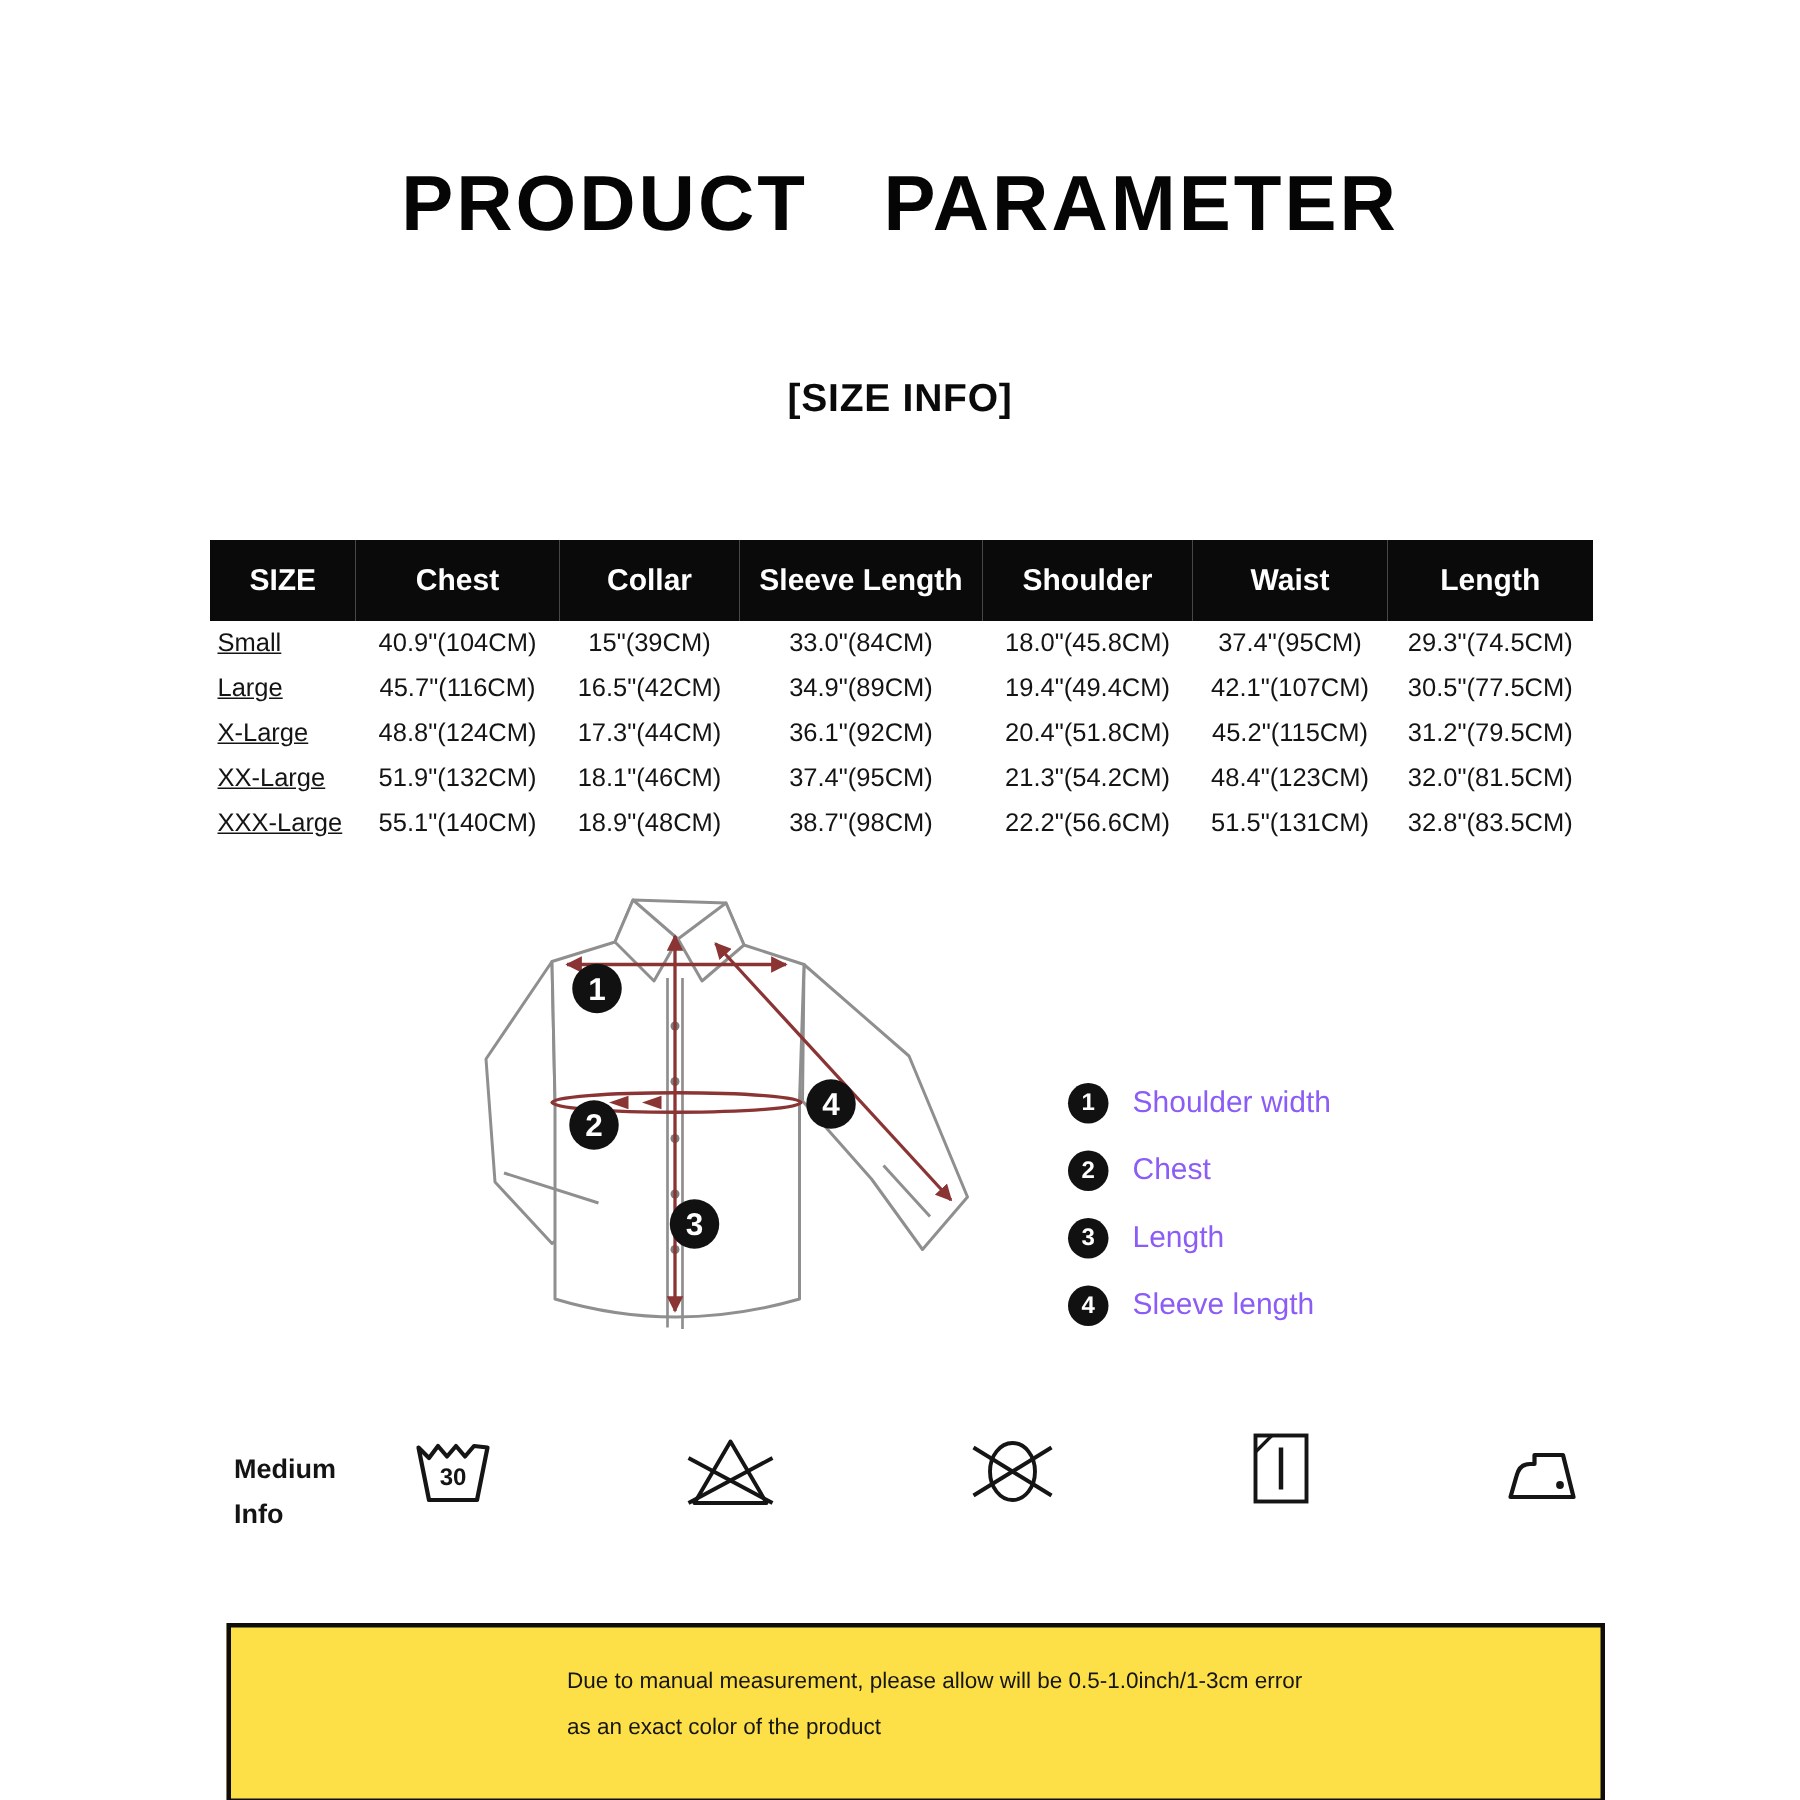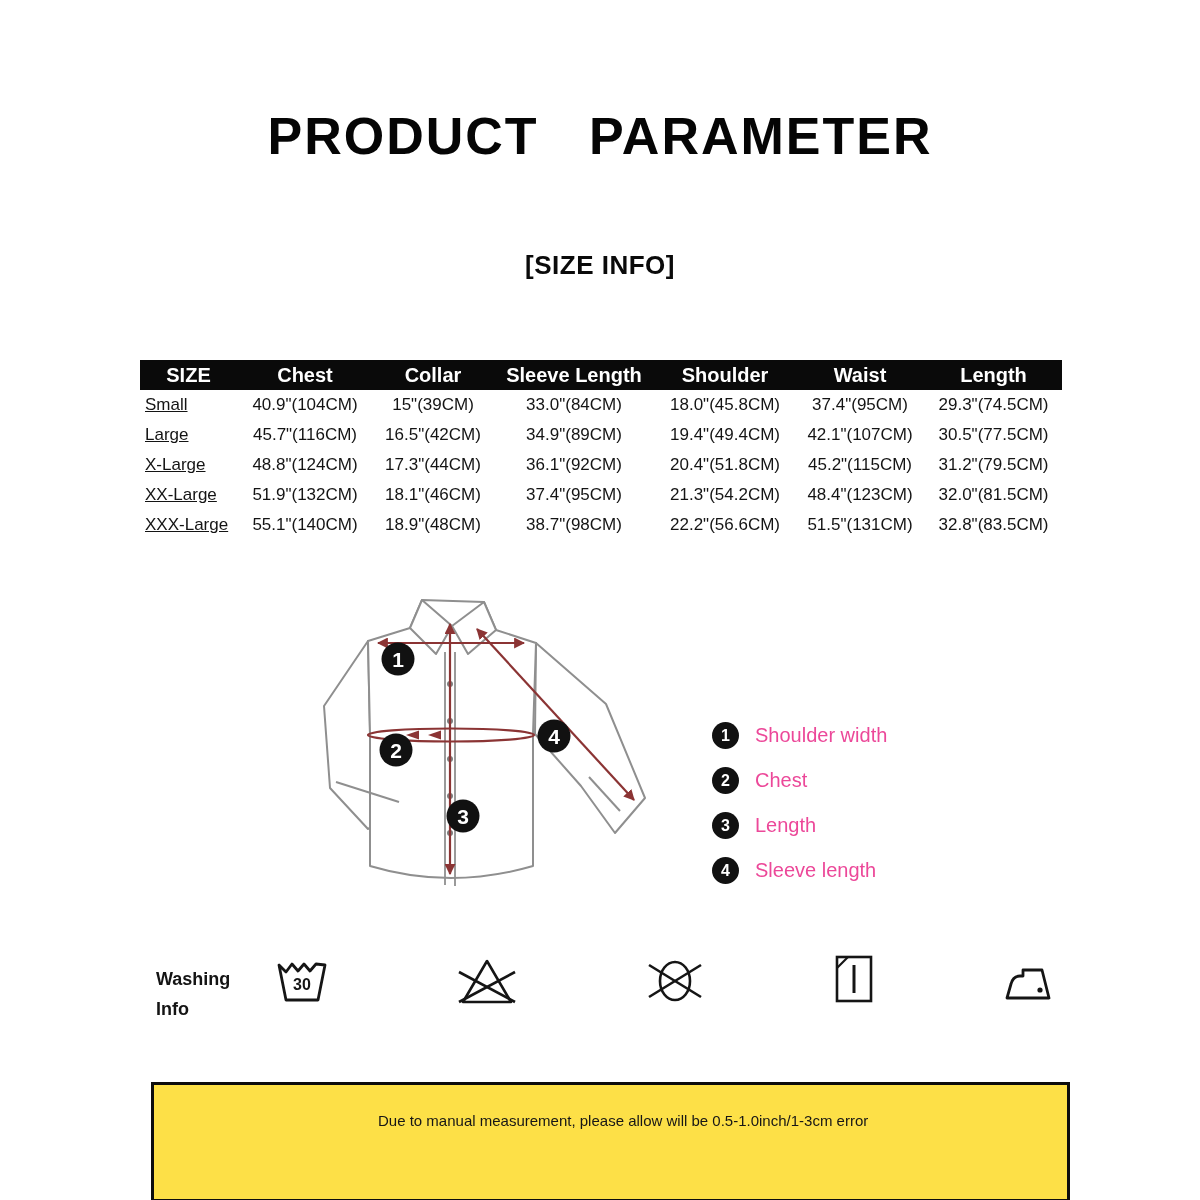--- a/index.html
+++ b/index.html
@@ -15,35 +15,35 @@
   .page-subtitle{
     position:absolute;top:250px;left:0;width:1200px;text-align:center;
     font-size:26px;font-weight:bold;letter-spacing:.5px;color:#0a0a0a;
   }
   table.size-table{
     position:absolute;left:140px;top:360px;width:922px;
     border-collapse:collapse;table-layout:fixed;
   }
   table.size-table th{
     background:#0a0a0a;color:#ffffff;font-size:20px;font-weight:bold;
-    height:30px;padding:0;text-align:center;white-space:nowrap;
+    height:30px;padding:12px;text-align:center;white-space:nowrap;
   }
   table.size-table td{
     height:30px;padding:0;font-size:17px;color:#141414;text-align:center;white-space:nowrap;
   }
   table.size-table td.size-col{text-align:left;padding-left:5px;text-decoration:underline;}
   .shirt-svg{position:absolute;left:298px;top:586px;}
   .legend{position:absolute;left:712px;top:722px;display:flex;flex-direction:column;gap:18px;}
   .legend-row{display:flex;align-items:center;height:27px;}
   .legend-dot{
     width:27px;height:27px;border-radius:50%;background:#111;color:#fff;
     font-size:16px;font-weight:bold;display:flex;align-items:center;justify-content:center;
     flex:0 0 27px;
   }
-  .legend-label{font-size:20px;color:#ec4899;margin-left:16px;}
+  .legend-label{font-size:20px;color:#8b5cf6;margin-left:16px;}
   .washing-label{
     position:absolute;left:156px;top:964px;font-size:18px;font-weight:600;
     line-height:30px;color:#141414;
   }
   .care-icon{position:absolute;}
   .footer-box{
     position:absolute;left:151px;top:1082px;width:913px;height:114px;
     border:3px solid #0d0d0d;background:#fde047;box-sizing:content-box;
   }
   .footer-text{position:absolute;left:224px;top:25px;font-size:15px;color:#161616;line-height:21px;}
@@ -198,21 +198,21 @@
       <span class="legend-dot">3</span>
       <span class="legend-label">Length</span>
     </div>
     <div class="legend-row">
       <span class="legend-dot">4</span>
       <span class="legend-label">Sleeve length</span>
     </div>
   </div>
 
   <div class="washing-label">
-    <div>Washing</div>
+    <div>Medium</div>
     <div>Info</div>
   </div>
 
   <svg class="care-icon" style="left:276px;top:960px" width="52" height="44" viewBox="0 0 52 44">
     <path d="M3,5 L10,12 L16,4 L22,11 L28,4 L34,11 L40,4 L49,5 L42,40 L10,40 Z" fill="none" stroke="#151515" stroke-width="2.8" stroke-linejoin="round"></path>
     <text x="26" y="30" text-anchor="middle" font-size="16" font-weight="bold" font-family="Liberation Sans, sans-serif" fill="#151515">30</text>
   </svg>
 
   <svg class="care-icon" style="left:456px;top:958px" width="62" height="48" viewBox="0 0 62 48">
     <path d="M31,3 L7,44 L55,44 Z" fill="none" stroke="#151515" stroke-width="2.6" stroke-linejoin="round"></path>
@@ -233,16 +233,17 @@
   </svg>
 
   <svg class="care-icon" style="left:1004px;top:960px" width="48" height="40" viewBox="0 0 48 40">
     <path d="M3,38 L7,24 Q9,16 16,16 L19,16 L19,10 L38,10 L45,38 Z" fill="none" stroke="#151515" stroke-width="2.8" stroke-linejoin="round"></path>
     <circle cx="36" cy="30" r="2.6" fill="#151515"></circle>
   </svg>
 
   <div class="footer-box">
     <div class="footer-text">
       <div class="footer-line1">Due to manual measurement, please allow will be 0.5-1.0inch/1-3cm error</div>
+      <div>as an exact color of the product</div>
     </div>
   </div>
 
 </div>
 
 </body></html>

